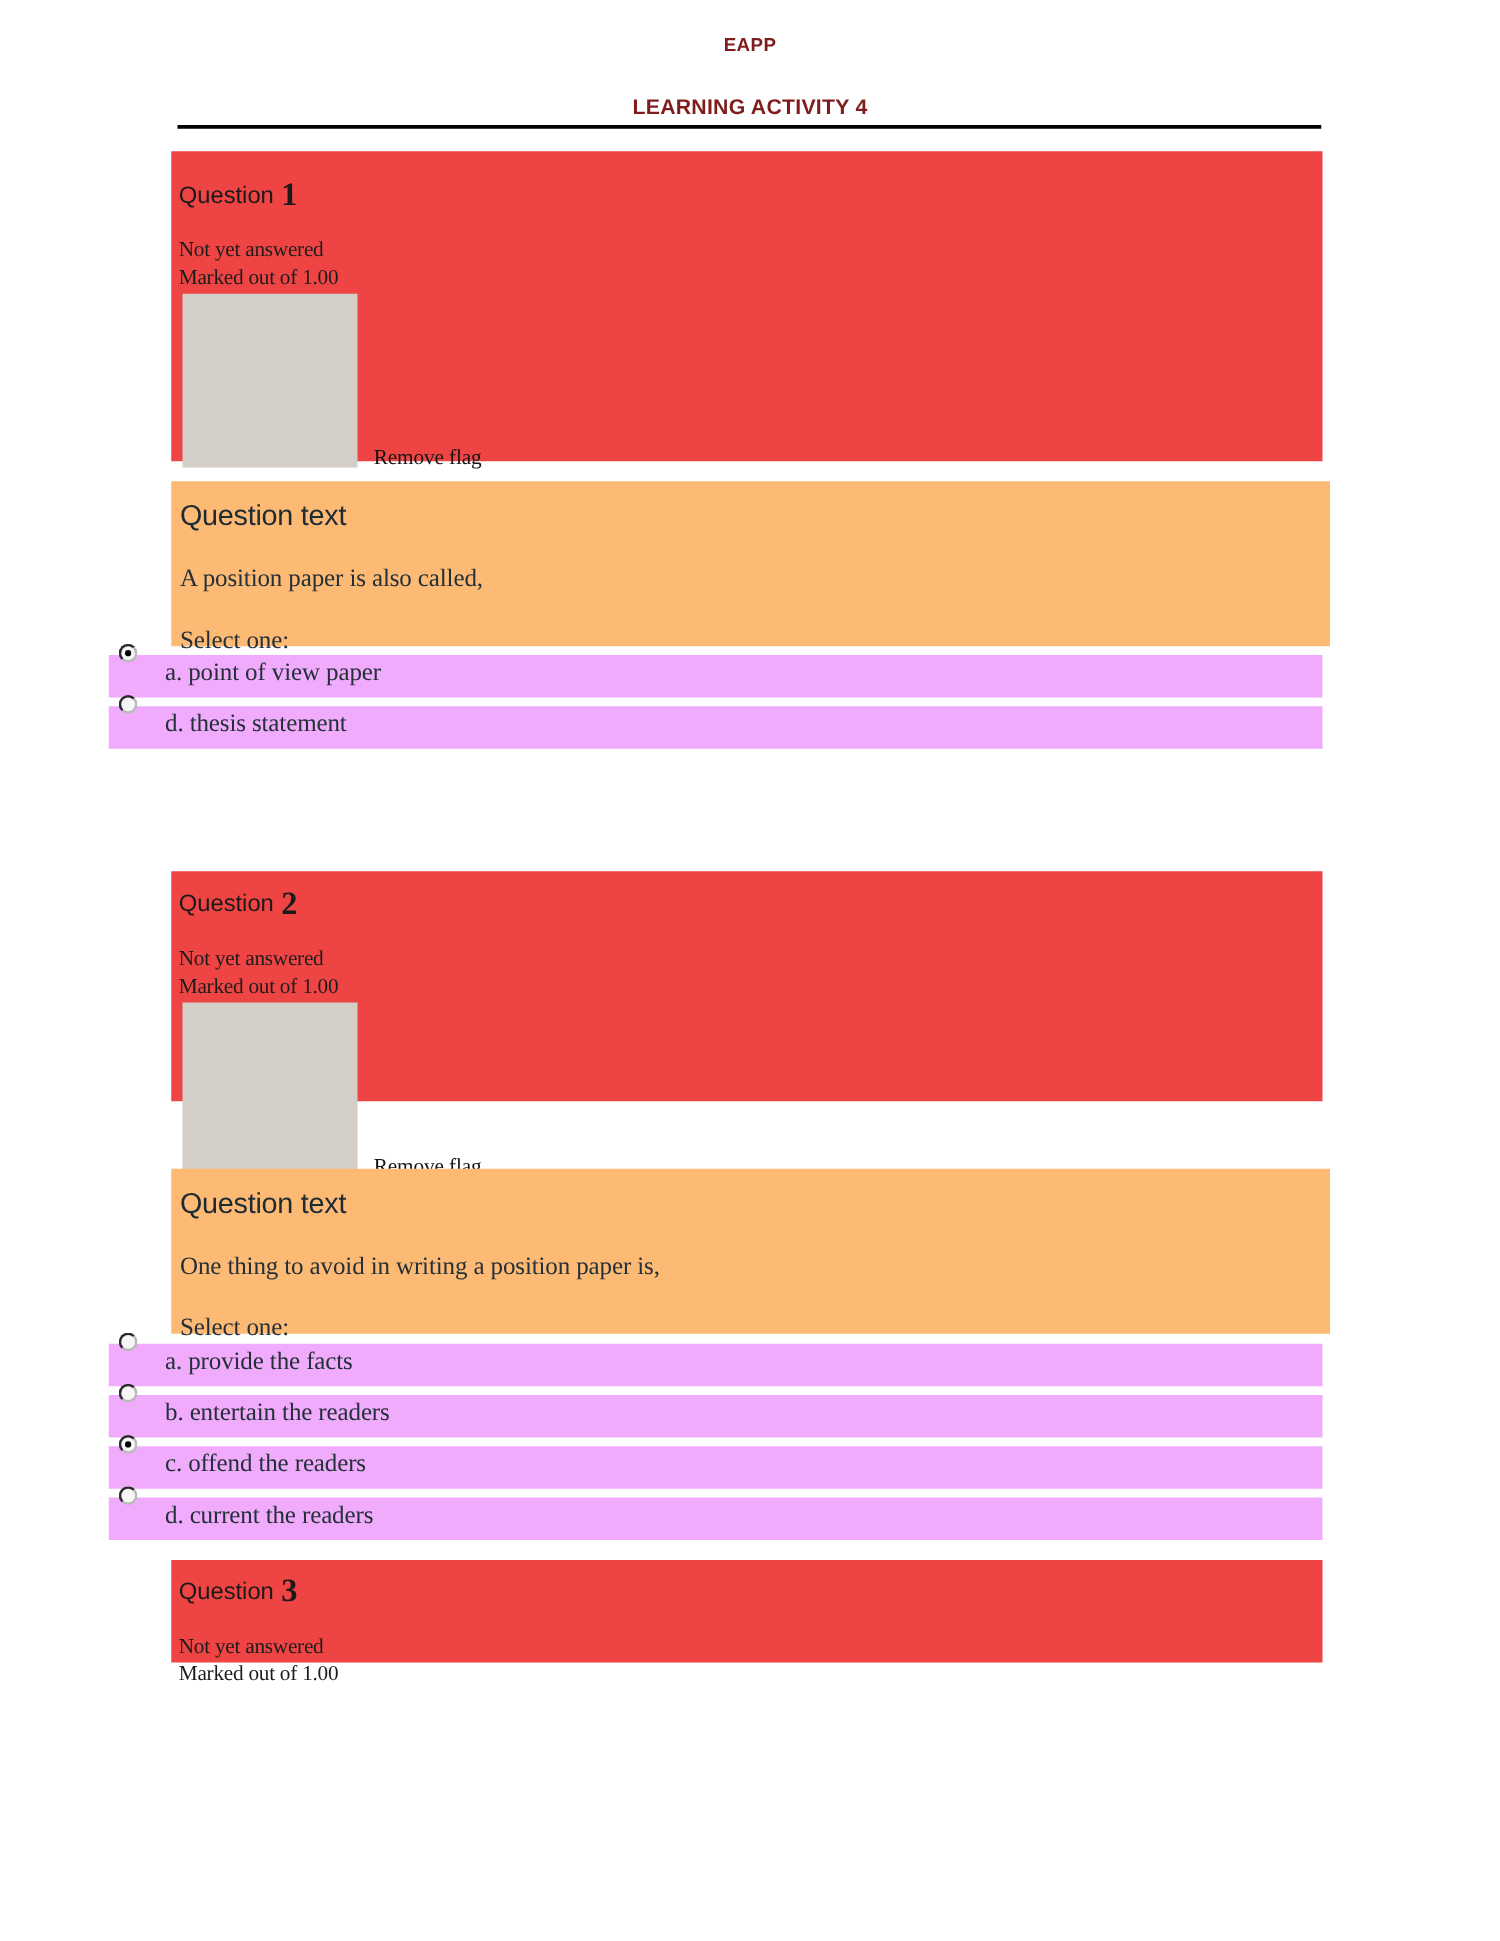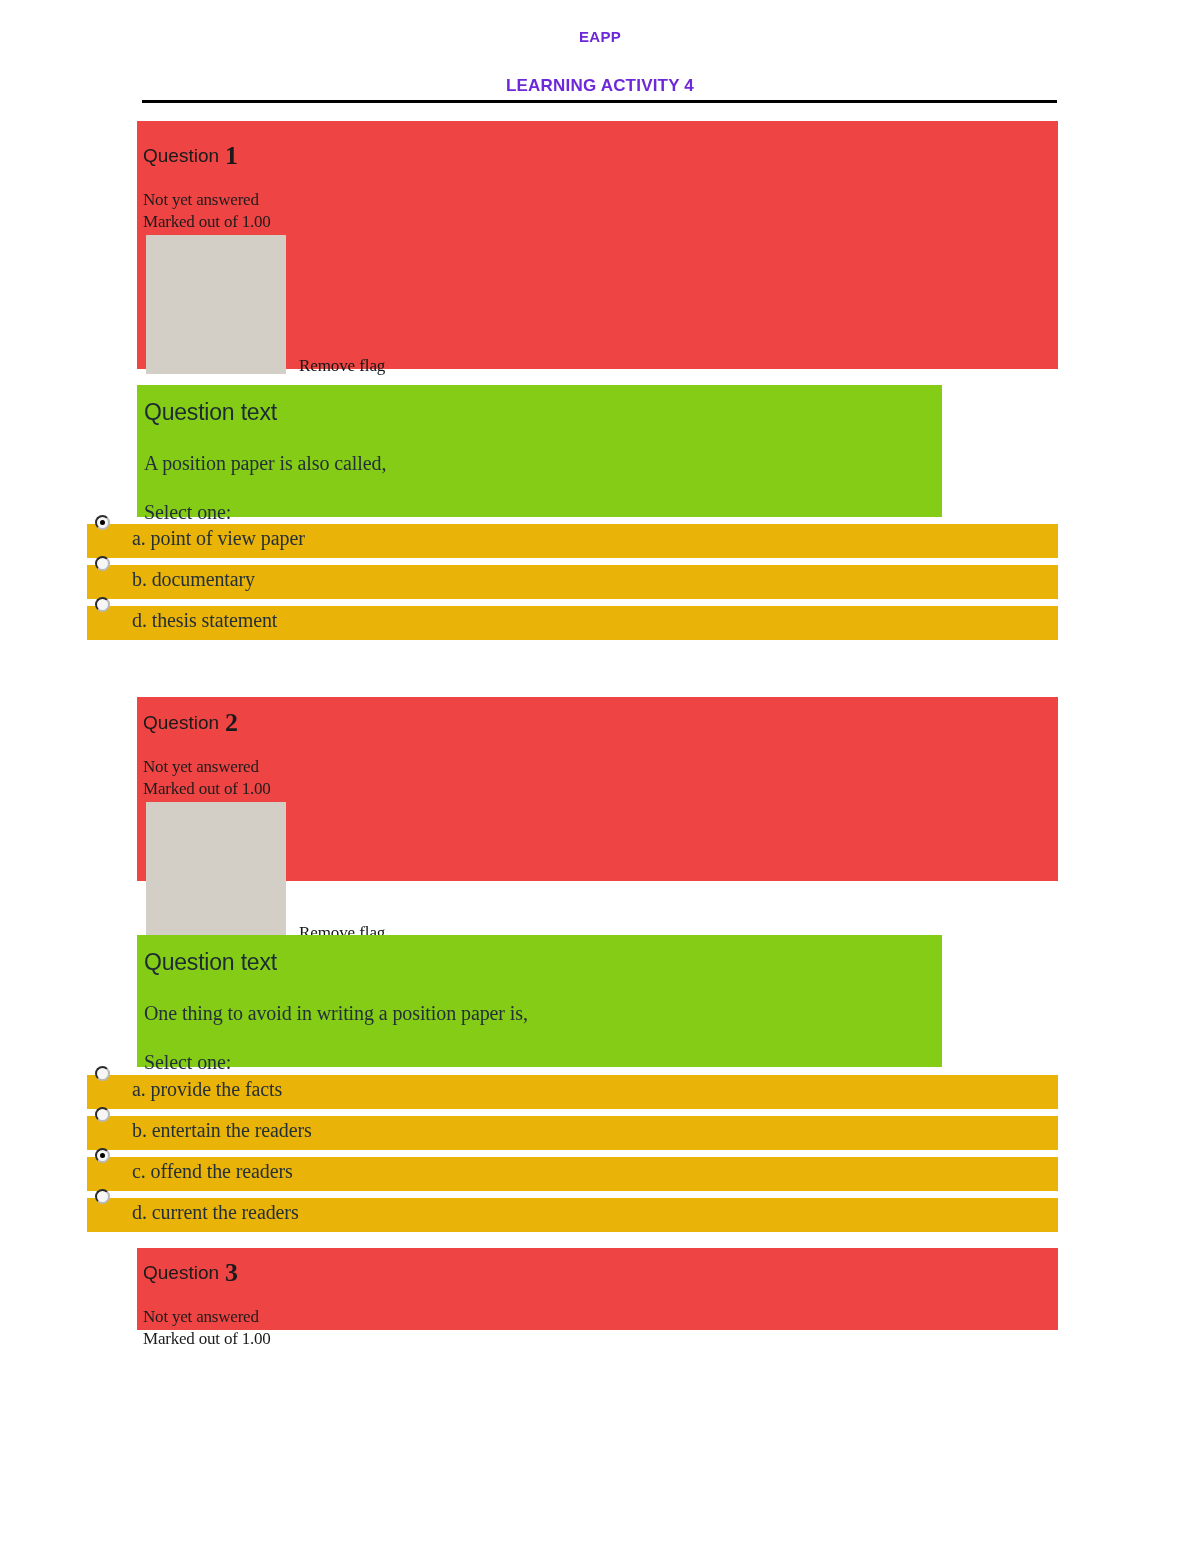--- a/index.html
+++ b/index.html
@@ -17,21 +17,21 @@
 
   
   .doc-header {
     position: absolute;
     left: 0; top: 0; width: 1200px;
   }
   .hdr-line {
     text-align: center;
     font-family: "Liberation Sans", sans-serif;
     font-weight: bold;
-    color: #6d28d9;
+    color: #7f1d1d;
   }
   .hdr-eapp {
     font-size: 15px;
     letter-spacing: .3px;
     margin-top: 28px;
   }
   .hdr-activity {
     font-size: 17px;
     letter-spacing: .2px;
     margin-top: 31px;
@@ -90,22 +90,22 @@
     font-size: 17px;
     color: #141414;
     letter-spacing: -0.1px;
     white-space: nowrap;
   }
 
   
   .qtext {
     position: absolute;
     left: 137px;
-    width: 805px;
-    background: #84cc16;
+    width: 927px;
+    background: #fdba74;
   }
   .qtext-inner { padding: 14px 0 0 7px; }
   .qtext-head {
     font-family: "Liberation Sans", sans-serif;
     font-size: 23px;
     color: #1d2b33;
     letter-spacing: -0.2px;
   }
   .qtext-body {
     font-size: 20px;
@@ -123,21 +123,21 @@
   
   .opts {
     position: absolute;
     left: 87px;
     width: 971px;
   }
   .opt-row {
     position: relative;
     height: 34px;
     margin-bottom: 7px;
-    background: #eab308;
+    background: #f0abfc;
   }
   .opt-row:last-child { margin-bottom: 0; }
   .opt-radio {
     position: absolute;
     left: 8px; top: -9px;
     width: 15px; height: 15px;
     border-radius: 50%;
     background: #f6f6f6;
     border: 2px solid #4e4e4e;
     border-top-color: #2b2b2b;
@@ -193,24 +193,20 @@
   </div>
 </div>
 
 <div class="opts" style="top:524px;">
   <div class="opt-row">
     <span class="opt-radio checked"></span>
     <span class="opt-label">a. point of view paper</span>
   </div>
   <div class="opt-row">
     <span class="opt-radio"></span>
-    <span class="opt-label">b. documentary</span>
-  </div>
-  <div class="opt-row">
-    <span class="opt-radio"></span>
     <span class="opt-label">d. thesis statement</span>
   </div>
 </div>
 
 <div class="qblock" style="top:697px; height:184px;">
   <div class="qblock-inner" style="padding-top:13px;">
     <div class="q-title">
       <span>Question</span><span class="qnum">2</span>
     </div>
     <div class="q-status">Not yet answered</div>

